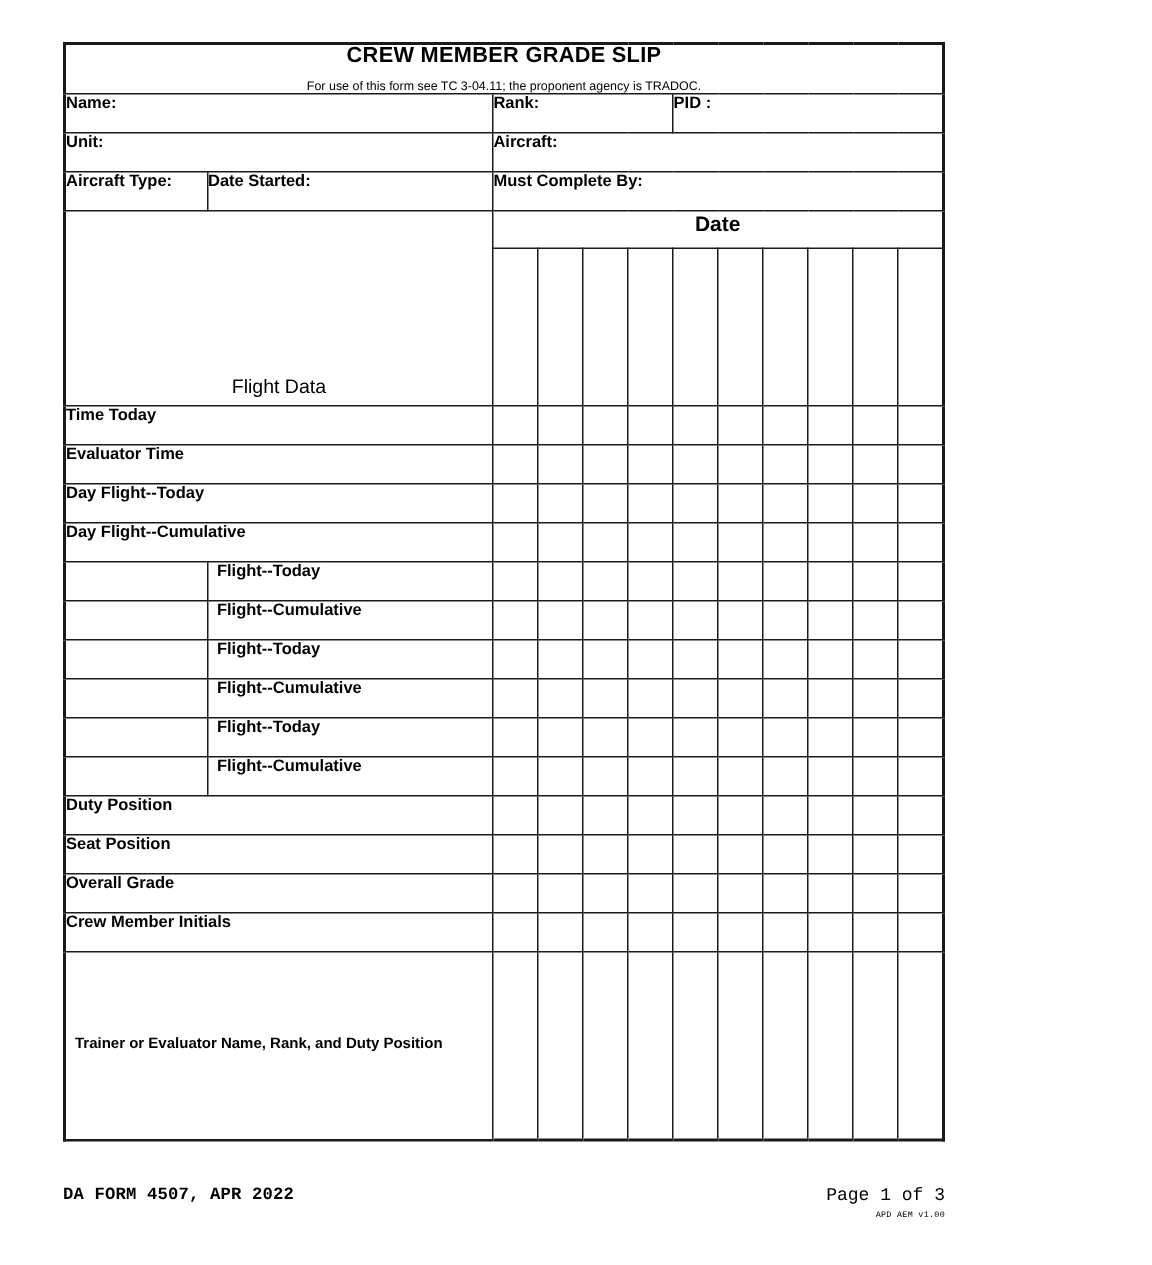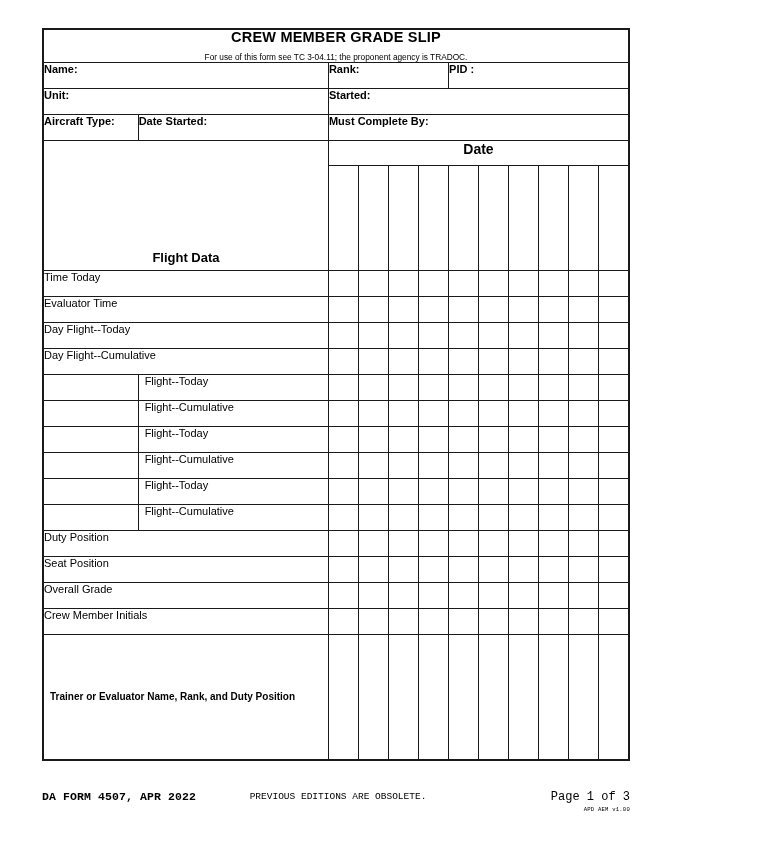--- a/index.html
+++ b/index.html
@@ -81,27 +81,27 @@
     height: 128px;
     position: relative;
   }
   .flightdata-label {
     position: absolute;
     left: 0;
     right: 0;
     bottom: 5px;
     text-align: center;
     font-size: 13px;
-    font-weight: bold;
+    font-weight: normal;
   }
 
   .row-label {
     height: 25px;
     font-size: 11px;
-    font-weight: normal;
+    font-weight: bold;
     padding: 5px 0 0 6px;
     white-space: nowrap;
   }
   .row-label.sub {
     padding-left: 6px;
   }
   .blank-sub { height: 25px; }
 
   .trainer-cell {
     height: 124px;
@@ -186,21 +186,21 @@
             <div class="doc-subtitle">For use of this form see TC 3-04.11; the proponent agency is TRADOC.</div>
           </td>
         </tr>
         <tr>
           <td colspan="2" class="field-cell frame-left">Name:</td>
           <td colspan="4" class="field-cell">Rank:</td>
           <td colspan="6" class="field-cell frame-right">PID :</td>
         </tr>
         <tr>
           <td colspan="2" class="field-cell frame-left">Unit:</td>
-          <td colspan="10" class="field-cell frame-right">Started:</td>
+          <td colspan="10" class="field-cell frame-right">Aircraft:</td>
         </tr>
         <tr>
           <td colspan="1" class="field-cell frame-left">Aircraft Type:</td>
           <td colspan="1" class="field-cell">Date Started:</td>
           <td colspan="10" class="field-cell frame-right">Must Complete By:</td>
         </tr>
         <tr>
           <td colspan="2" class="flightdata-cell frame-left" rowspan="2">
             <div class="flightdata-label">Flight Data</div>
           </td>
@@ -420,18 +420,17 @@
           <td class="data-cell frame-bottom"></td>
           <td class="data-cell frame-bottom"></td>
           <td class="data-cell frame-bottom frame-right"></td>
         </tr>
       </tbody>
   </table>
 </div>
 
 <div class="footer">
   <div class="footer-left">DA FORM 4507, APR 2022</div>
-  <div class="footer-center">PREVIOUS EDITIONS ARE OBSOLETE.</div>
   <div class="footer-right">
     <div class="footer-page">Page 1 of 3</div>
     <div class="footer-apd">APD AEM v1.00</div>
   </div>
 </div>
 
 </body></html>

